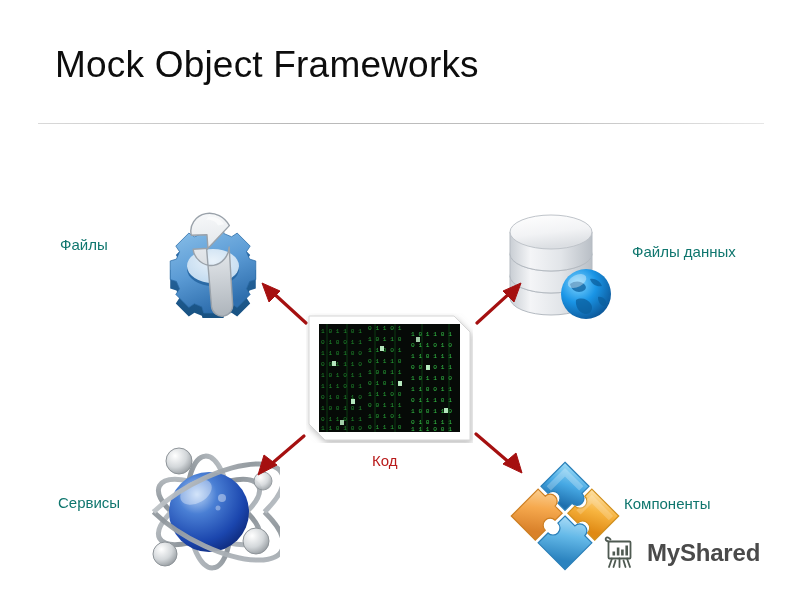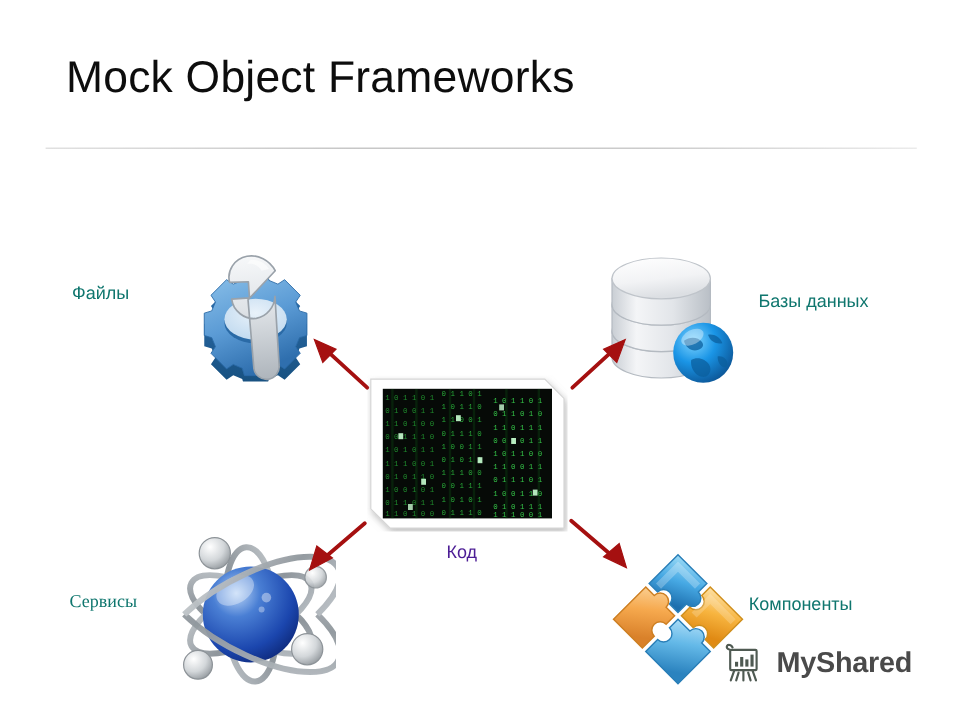--- a/index.html
+++ b/index.html
@@ -37,27 +37,27 @@
 
   
   .node-label {
     position: absolute;
     font-size: 15px;
     color: #0f766e;
     white-space: nowrap;
   }
   #label-files      { left: 60px;  top: 236px; }
   #label-databases  { left: 632px; top: 243px; }
-  #label-services   { left: 58px;  top: 494px; font-family: Liberation Serif, serif; }
+  #label-services   { left: 58px;  top: 494px; }
   #label-components { left: 624px; top: 495px; text-align: center; }
   #label-code {
     position: absolute;
     left: 372px; top: 452px;
     font-size: 15px;
-    color: #4c1d95;
+    color: #b91c1c;
     white-space: nowrap;
   }
 
   
   .icon-box { position: absolute; }
   #icon-gear      { left: 143px; top: 196px; width: 130px; height: 122px; }
   #icon-database  { left: 498px; top: 198px; width: 124px; height: 126px; }
   #icon-atom      { left: 138px; top: 442px; width: 142px; height: 136px; }
   #icon-puzzle    { left: 503px; top: 457px; width: 124px; height: 118px; }
   .icon-box svg { display: block; width: 100%; height: 100%; }
@@ -166,21 +166,21 @@
 
   <div class="arrow" id="arrow-files">
     <svg viewBox="0 0 52 46" xmlns="http://www.w3.org/2000/svg">
       <g stroke="#a51010" fill="#a51010">
         <line x1="48" y1="42" x2="13" y2="10" stroke-width="3.2" stroke-linecap="round"></line>
         <polygon points="4,2 22,10 11,21"></polygon>
       </g>
     </svg>
   </div>
 
-  <div class="node-label" id="label-databases">Базы данных</div>
+  <div class="node-label" id="label-databases">Файлы данных</div>
 
   <div class="icon-box" id="icon-database">
     <svg viewBox="0 0 124 126" xmlns="http://www.w3.org/2000/svg">
       <defs>
         <linearGradient id="discTop" x1="0" y1="0" x2="0.3" y2="1">
           <stop offset="0" stop-color="#ffffff"></stop>
           <stop offset="0.6" stop-color="#f2f3f5"></stop>
           <stop offset="1" stop-color="#dcdfe3"></stop>
         </linearGradient>
         <linearGradient id="discSide" x1="0" y1="0" x2="1" y2="0">

